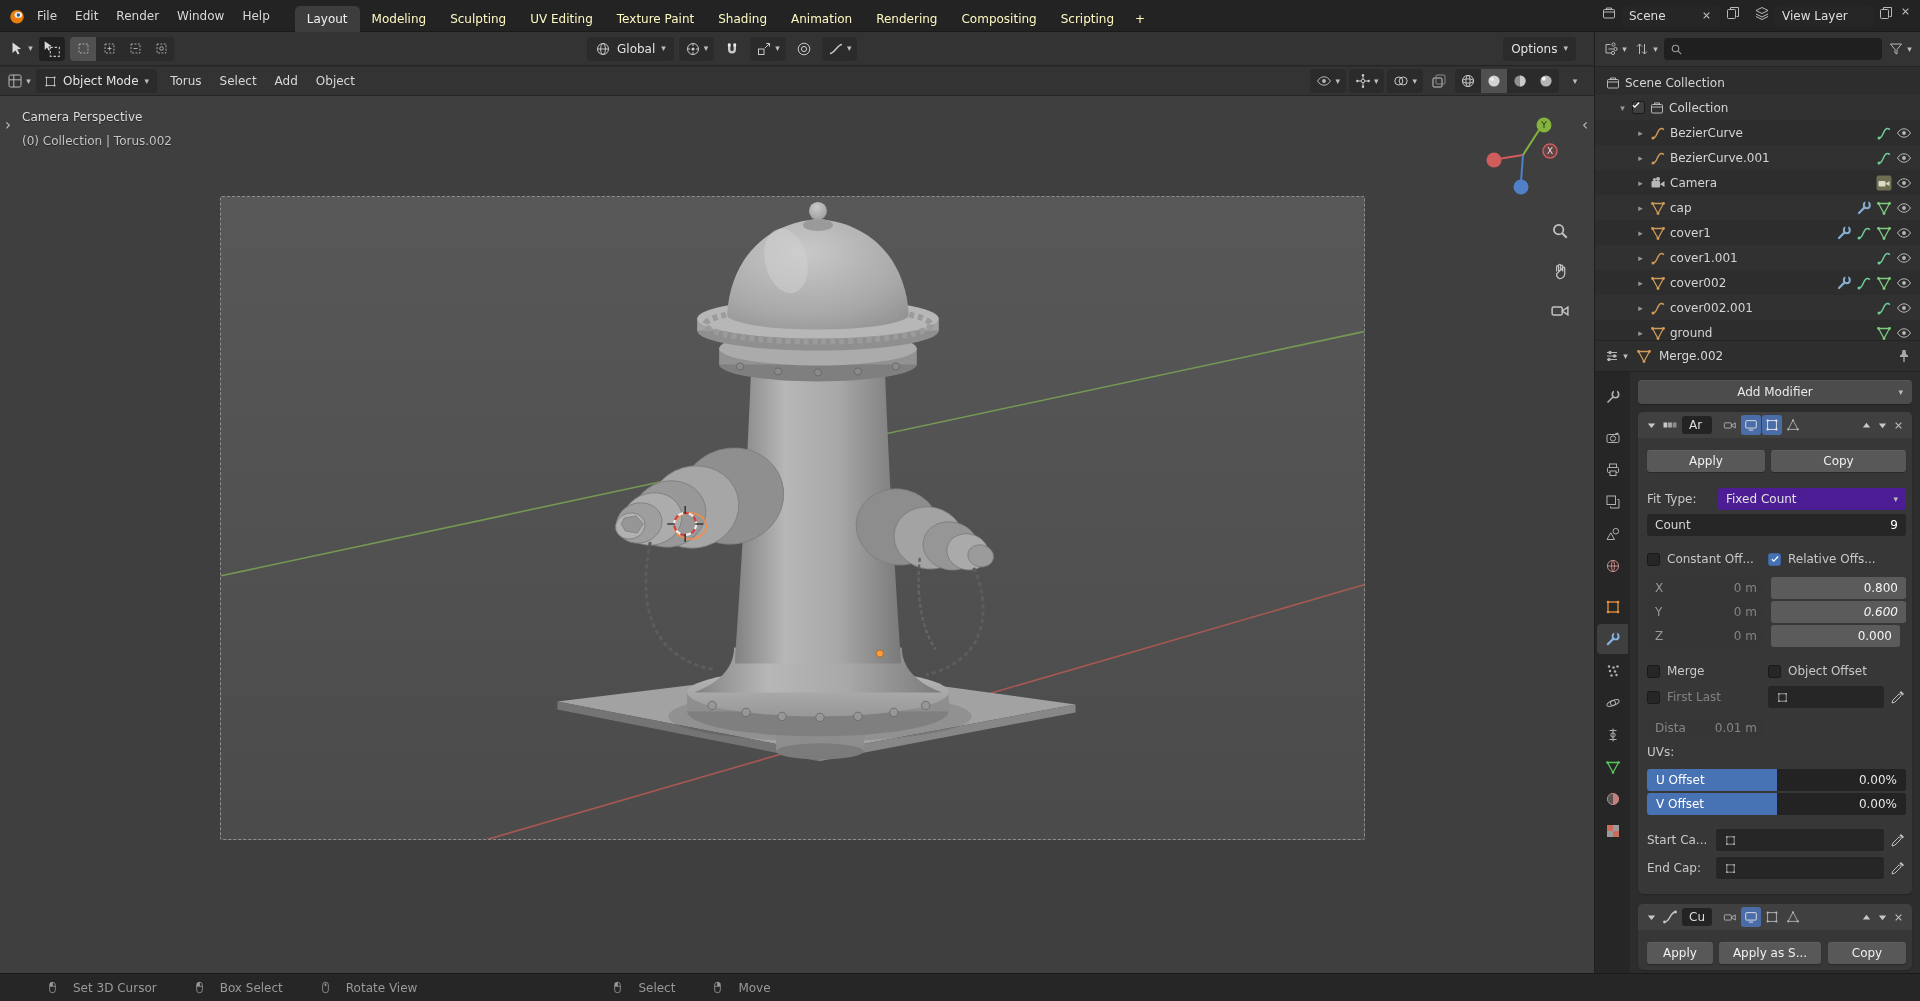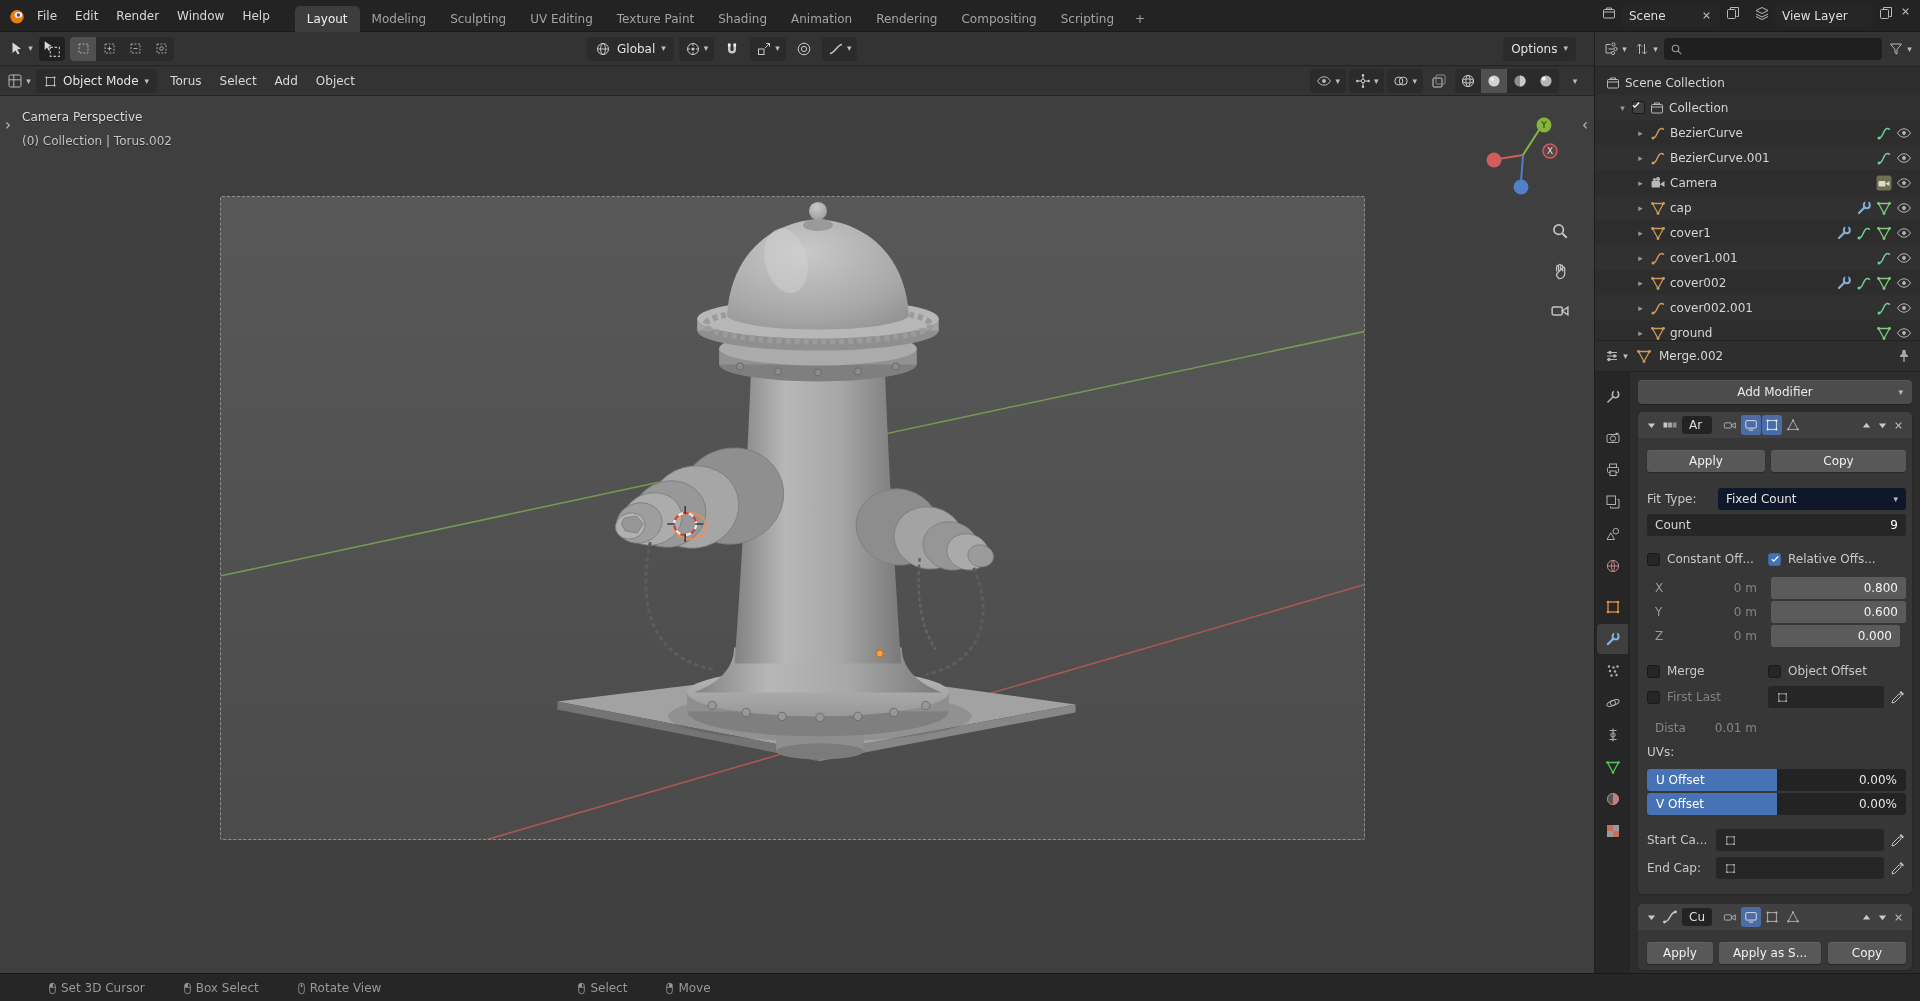--- a/index.html
+++ b/index.html
@@ -10,21 +10,21 @@
   [data-icon] svg{width:100%;height:100%;display:block}
   [data-icon].sm{width:13px;height:13px}
   [data-icon].lg{width:18px;height:18px}
   .caret{font-size:9px;color:#bdbdbd;line-height:1}
 
   
   #topbar{position:absolute;left:0;top:0;width:1920px;height:32px;background:#232323;
           display:flex;align-items:center;padding:0 8px;gap:2px;border-bottom:1px solid #1a1a1a}
   .menu-item{padding:4px 9px;border-radius:3px;color:#d8d8d8}
   #tabs{display:flex;align-items:flex-end;height:32px;margin-left:14px}
-  .tab{padding:6px 12px;border-radius:5px 5px 0 0;color:#a3a3a3;white-space:nowrap}
+  .tab{padding:6px 12px;border-radius:5px 5px 0 0;color:#fef9c3;white-space:nowrap}
   .tab.active{background:#3d3d3d;color:#f0f0f0}
   .tab.add{padding:6px 9px}
   .tb-right{margin-left:auto;display:flex;align-items:flex-start;gap:5px}
   .tb-field{display:flex;align-items:center;gap:8px;background:#262626;border-radius:4px;height:22px;
             padding:0 7px;min-width:98px;color:#dedede}
   .tb-field .tb-val{flex:1}
 
   
   #toolsettings{position:absolute;left:0;top:32px;width:1594px;height:34px;background:#333333;
                 border-bottom:1px solid #252525;display:flex;align-items:center;padding:0 8px;gap:5px}
@@ -95,40 +95,40 @@
   .namefld{background:#232323;border-radius:3px;height:18px;line-height:18px;padding:0 7px;color:#dedede;min-width:30px}
   .ptoggles{display:flex;gap:1px;margin-left:4px}
   .ptoggle{width:20px;height:20px;border-radius:3px;display:inline-flex;align-items:center;justify-content:center;color:#b6b6b6}
   .ptoggle.active{background:#4a6da8;color:#eaeaea}
   .ptoggle [data-icon],.ptoggle svg{width:14px;height:14px}
   .ph-right{margin-left:auto;display:flex;align-items:center;gap:3px}
   .btn{position:absolute;height:22px;background:#585858;border-radius:3px;display:flex;align-items:center;
        justify-content:center;color:#f0f0f0;box-shadow:inset 0 1px 0 rgba(255,255,255,.06),0 1px 1px rgba(0,0,0,.25)}
   .fld{position:absolute;height:22px;border-radius:3px;display:flex;align-items:center;gap:5px;padding:0 8px}
   .fld.dark{background:#262626;color:#d6d6d6}
-  .fld.ddf{background:#0f172a;color:#e2e2e2}
+  .fld.ddf{background:#4c1d95;color:#e2e2e2}
   .fld.disabled{background:#363636;color:#858585}
   .fld.val{background:#5b5b5b;color:#f4f4f4;justify-content:flex-end}
   .fld .right{margin-left:auto}
   .fld .caret.right{margin-left:auto}
   .axislab{color:#999}
   .plabel{position:absolute;color:#c8c8c8;height:14px;line-height:14px}
   .chkrow{position:absolute;display:flex;align-items:center;gap:7px;color:#c8c8c8;height:16px}
   .chkrow.disabled{color:#818181}
   .slider{position:absolute;height:22px;background:#232323;border-radius:3px;overflow:hidden}
   .slider .fill{position:absolute;left:0;top:0;bottom:0;width:50%;background:#4772b3}
   .slider .lab{position:absolute;left:9px;top:0;line-height:22px;color:#fff}
   .slider .val{position:absolute;right:9px;top:0;line-height:22px;color:#e6e6e6}
   .dropbtn{position:absolute;width:16px;height:16px}
 
   
   #statusbar{position:absolute;left:0;top:973px;width:1920px;height:28px;background:#262626;
              border-top:1px solid #1a1a1a;display:flex;align-items:center;padding:0 14px 0 46px;color:#999}
   #sb-hints{display:flex;align-items:center;gap:36px}
-  .sb-item{display:flex;align-items:flex-end;gap:2px;white-space:nowrap}
+  .sb-item{display:flex;align-items:flex-start;gap:14px;white-space:nowrap}
   .sb-item.gap{margin-left:158px}
   #sb-stats{margin-left:auto;white-space:nowrap;color:#9a9a9a}
 </style>
 </head>
 <body>
 
 <div class="app">
 
   <header id="topbar">
     <span data-icon="blender" class="lg">
@@ -1154,21 +1154,21 @@
             <span class="axislab">X</span>
             <span class="right">0 m</span>
           </div>
           <div class="fld val" style="top: 165px; left: 133px; width: 135px;">
             <span>0.800</span>
           </div>
           <div class="fld disabled" style="top: 189px; left: 9px; width: 118px;">
             <span class="axislab">Y</span>
             <span class="right">0 m</span>
           </div>
-          <div class="fld val" style="top: 189px; left: 133px; width: 135px;">
+          <div class="fld val" style="top: 189px; left: 133px; width: 135px; font-style: italic;">
             <span>0.600</span>
           </div>
           <div class="fld disabled" style="top: 213px; left: 9px; width: 118px;">
             <span class="axislab">Z</span>
             <span class="right">0 m</span>
           </div>
           <div class="fld val" style="top: 213px; left: 133px; width: 129px;">
             <span>0.000</span>
           </div>
         </div>

